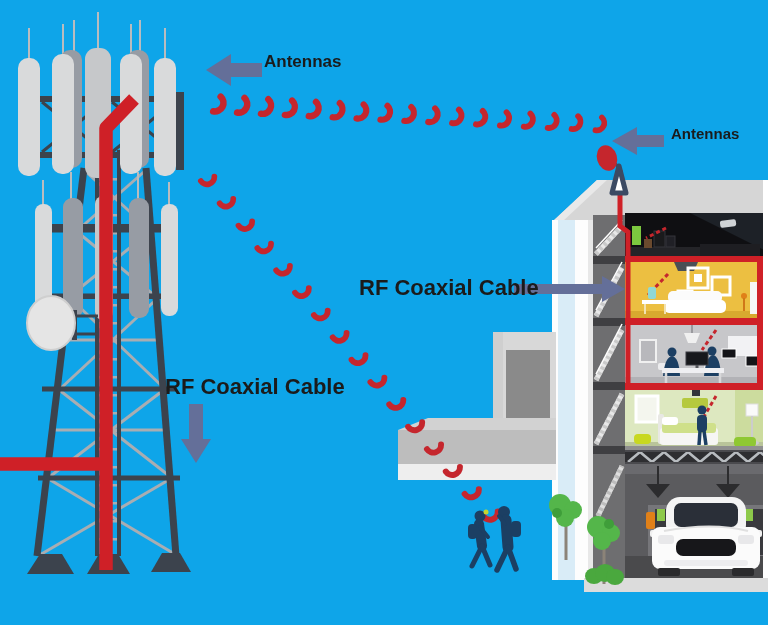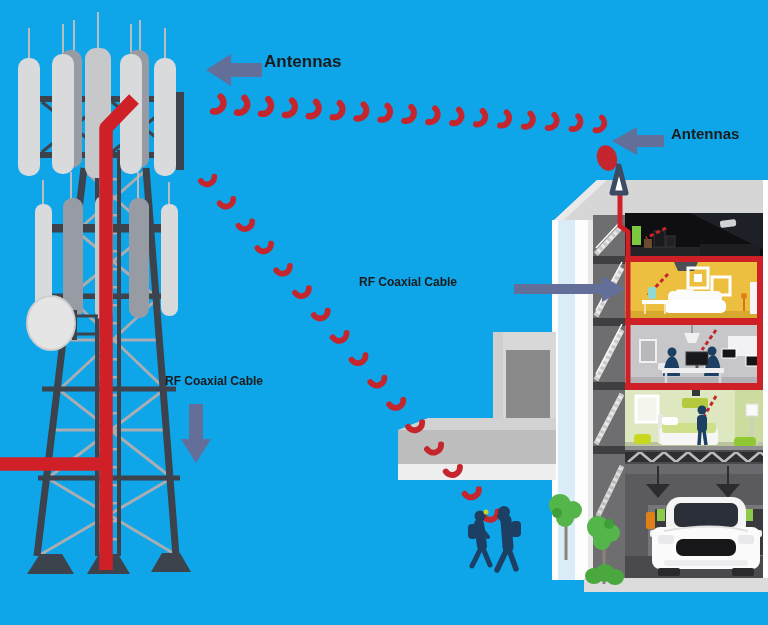--- a/index.html
+++ b/index.html
@@ -1,21 +1,21 @@
 <!DOCTYPE html>
 <html style="--signal-red: #c5262d; --cable-red: #cf2027; --arrow-slate: #646f99; --text-black: #1b1b1b; --tower-dark: #3c434d; --brace-gray: #a9adb2; --panel-light: #d9dadb; --panel-mid: #c6c8ca; --panel-dark: #979ca4; --dish-white: #e5e5e5; --roof-gray: #d6d6d6; --facade-white: #fdfdfd; --window-blue: #d9ecf7; --shaft-gray: #6e6e70; --dark-room: #0f0f12; --living-yellow: #ecbf41; --office-gray: #c7c7ca; --bedroom-green: #dde8c0; --garage-gray: #5b5b5e; --truss-dark: #2e2e31; --people-navy: #1c3f63; --tree-green: #54b64a; --tree-dark: #3f9e3a; --small-building: #d8d8d8; --small-building-dark: #8a8a8a; --sidewalk-gray: #dcdcdc; --car-white: #fbfbfb; --screen-green: #7cc83f; --lamp-teal: #8fd8d4; --ceiling-panel-green: #b5c93e;"><head>
 <meta charset="utf-8">
 <style>
   html,body{margin:0;padding:0;background:#fff;}
   #stage{position:relative;width:768px;height:625px;background:#0ea5e9;overflow:hidden;
          font-family:"Liberation Sans", sans-serif;}
   #stage svg{position:absolute;left:0;top:0;}
   .lbl{position:absolute;font-weight:bold;color:var(--text-black);white-space:nowrap;}
   .lbl.big{font-size:17px;}
-  .lbl.med{font-size:12px;}
+  .lbl.med{font-size:22px;}
   .lbl.sm{font-size:15px;}
   .bean{fill:none;stroke:var(--signal-red);stroke-width:6;stroke-linecap:round;}
   .cable{stroke:var(--cable-red);fill:none;}
   .dark{stroke:var(--tower-dark);}
   .brace{stroke:var(--brace-gray);}
   .arrow{fill:var(--arrow-slate);}
 </style>
 </head>
 <body>
 

